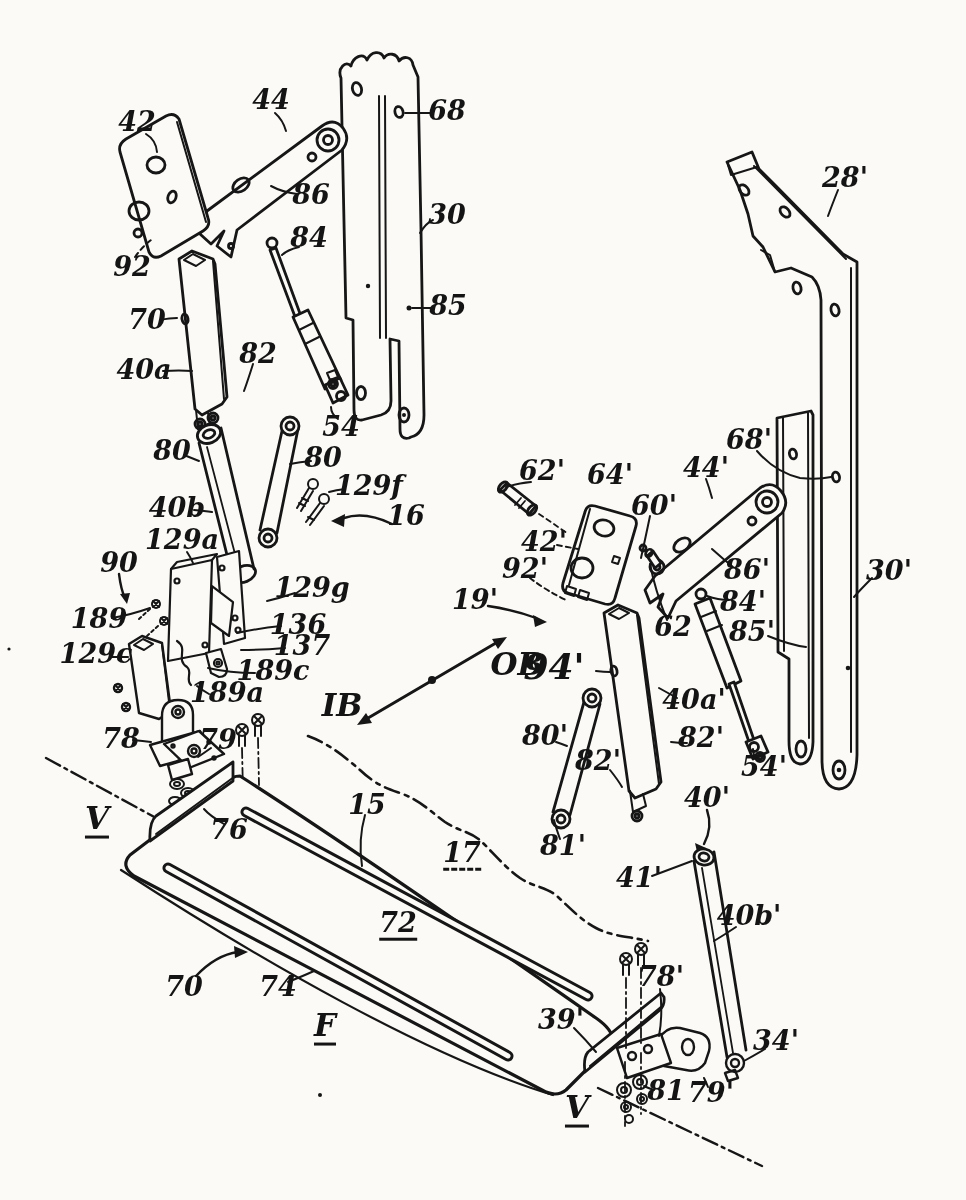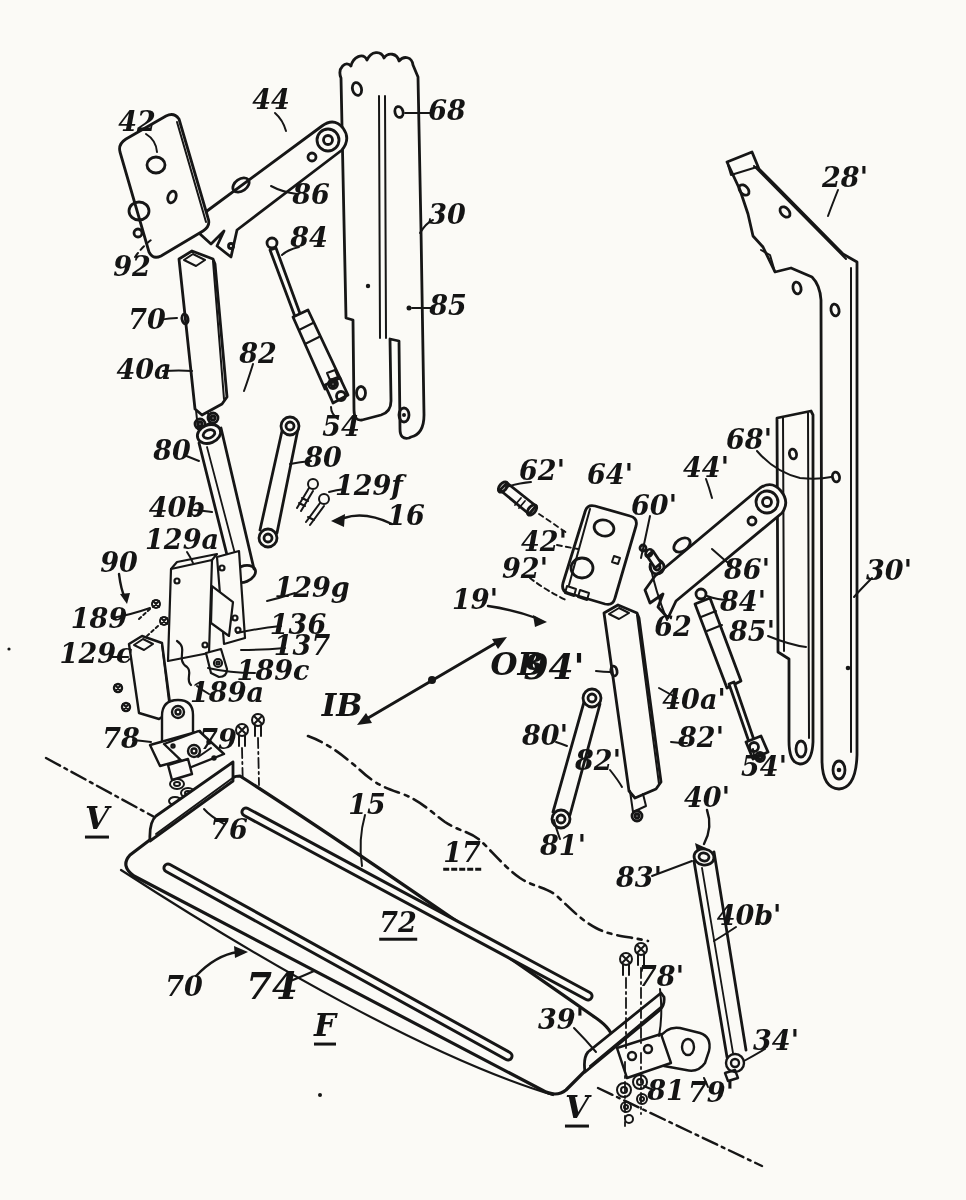--- a/index.html
+++ b/index.html
@@ -470,30 +470,30 @@
       <div class="ref-label" style="left: 218px; top: 741px; font-size: 27px;">79</div>
       <div class="ref-label" style="left: 342px; top: 707px; font-size: 31px; text-align: center;">IB</div>
       <div class="ref-label" style="left: 517px; top: 666px; font-size: 31px;">OB</div>
       <div class="ref-label" style="left: 475px; top: 601px; font-size: 27px;">19'</div>
       <div class="ref-label u-solid" style="left: 97px; top: 822px; font-size: 31px;">V</div>
       <div class="ref-label" style="left: 229px; top: 831px; font-size: 27px;">76</div>
       <div class="ref-label" style="left: 367px; top: 806px; font-size: 27px;">15</div>
       <div class="ref-label u-dashed" style="left: 462px; top: 856px; font-size: 27px;">17</div>
       <div class="ref-label u-solid" style="left: 398px; top: 926px; font-size: 27px;">72</div>
       <div class="ref-label" style="left: 184px; top: 988px; font-size: 27px;">70</div>
-      <div class="ref-label" style="left: 272px; top: 988px; font-size: 37px;">74</div>
+      <div class="ref-label" style="left: 278px; top: 988px; font-size: 27px;">74</div>
       <div class="ref-label u-solid" style="left: 325px; top: 1029px; font-size: 31px;">F</div>
       <div class="ref-label u-solid" style="left: 577px; top: 1111px; font-size: 31px;">V</div>
       <div class="ref-label" style="left: 561px; top: 1021px; font-size: 27px;">39'</div>
       <div class="ref-label" style="left: 661px; top: 978px; font-size: 27px;">78'</div>
       <div class="ref-label" style="left: 776px; top: 1042px; font-size: 27px;">34'</div>
       <div class="ref-label" style="left: 666px; top: 1092px; font-size: 27px;">81</div>
       <div class="ref-label" style="left: 711px; top: 1094px; font-size: 27px;">79'</div>
       <div class="ref-label" style="left: 563px; top: 847px; font-size: 27px;">81'</div>
-      <div class="ref-label" style="left: 639px; top: 879px; font-size: 27px;">83'</div>
+      <div class="ref-label" style="left: 639px; top: 879px; font-size: 27px;">41'</div>
       <div class="ref-label" style="left: 707px; top: 799px; font-size: 27px;">40'</div>
       <div class="ref-label" style="left: 749px; top: 917px; font-size: 27px;">40b'</div>
       <div class="ref-label" style="left: 545px; top: 737px; font-size: 27px;">80'</div>
       <div class="ref-label" style="left: 598px; top: 762px; font-size: 27px;">82'</div>
       <div class="ref-label" style="left: 701px; top: 739px; font-size: 27px;">82'</div>
       <div class="ref-label" style="left: 764px; top: 768px; font-size: 27px;">54'</div>
       <div class="ref-label" style="left: 694px; top: 701px; font-size: 27px;">40a'</div>
       <div class="ref-label" style="left: 554px; top: 667px; font-size: 36px;">94'</div>
       <div class="ref-label" style="left: 673px; top: 628px; font-size: 27px;">62</div>
       <div class="ref-label" style="left: 743px; top: 603px; font-size: 27px;">84'</div>

